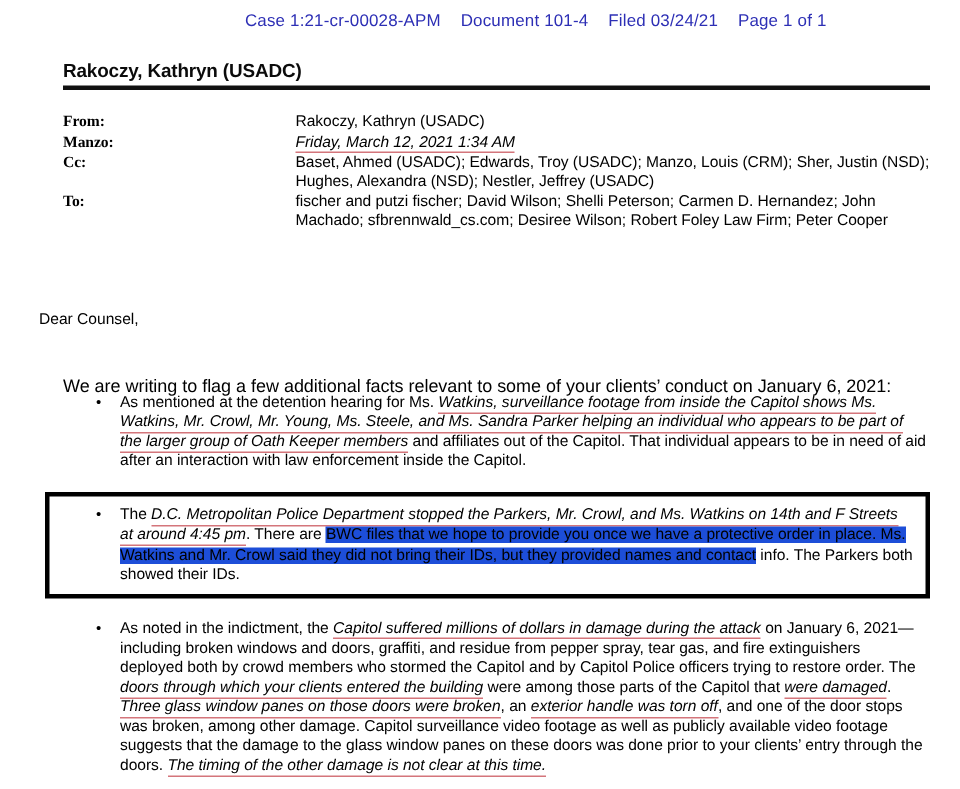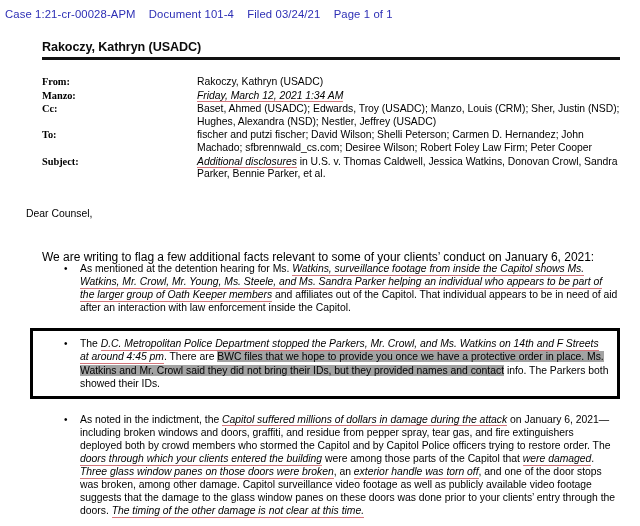--- a/index.html
+++ b/index.html
@@ -22,21 +22,21 @@
     height: 526px;
     background: #ffffff;
   }
 
   
   .ecf-header {
     position: absolute;
     top: 8px;
     left: 0;
     width: 556px;
-    text-align: left;
+    text-align: right;
     font-family: "Liberation Sans", sans-serif;
     font-size: 11.3px;
     color: #2d2fb5;
     letter-spacing: 0.01em;
     white-space: nowrap;
   }
   .ecf-header span { margin: 0 5px; }
 
   
   .sender-block {
@@ -146,21 +146,21 @@
   }
   .boxed-wrap li.bullet .dot { left: 31px; }
 
   
   .u {
     border-bottom: 1.3px solid #d4757b;
     padding-bottom: 0.5px;
     font-style: italic;
   }
   .hl {
-    background: #a3a3a3;
+    background: #1d4ed8;
   }
 </style>
 </head>
 <body>
 
 <div class="page">
 
   <div class="ecf-header">
     <span>Case 1:21-cr-00028-APM</span>
     <span>Document 101-4</span>
@@ -184,24 +184,20 @@
       <td class="value"><span class="u">Friday, March 12, 2021 1:34 AM</span></td>
     </tr>
     <tr>
       <td class="label">Cc:</td>
       <td class="value">Baset, Ahmed (USADC); Edwards, Troy (USADC); Manzo, Louis (CRM); Sher, Justin (NSD); Hughes, Alexandra (NSD); Nestler, Jeffrey (USADC)</td>
     </tr>
     <tr>
       <td class="label">To:</td>
       <td class="value">fischer and putzi fischer; David Wilson; Shelli Peterson; Carmen D. Hernandez; John Machado; sfbrennwald_cs.com; Desiree Wilson; Robert Foley Law Firm; Peter Cooper</td>
     </tr>
-    <tr>
-      <td class="label">Subject:</td>
-      <td class="value"><span class="u">Additional disclosures</span><span> in U.S. v. Thomas Caldwell, Jessica Watkins, Donovan Crowl, Sandra Parker, Bennie Parker, et al.</span></td>
-    </tr>
   </tbody>
     </table>
 
   <div class="salutation">Dear Counsel,</div>
   <div class="intro">We are writing to flag a few additional facts relevant to some of your clients’ conduct on January 6, 2021:</div>
 
   <ul class="bullets">
 
     <li class="bullet" id="bullet-1">
       <span class="dot">•</span><span>As mentioned at the detention hearing for Ms. </span><span class="u">Watkins, surveillance footage from inside the Capitol shows Ms. Watkins, Mr. Crowl, Mr. Young, Ms. Steele, and Ms. Sandra Parker helping an </span><span class="u">individual who appears to be part of the larger group of Oath Keeper members</span><span> and affiliates out of the Capitol.  That individual appears to be in need of aid after an interaction with law enforcement inside the Capitol.</span>

